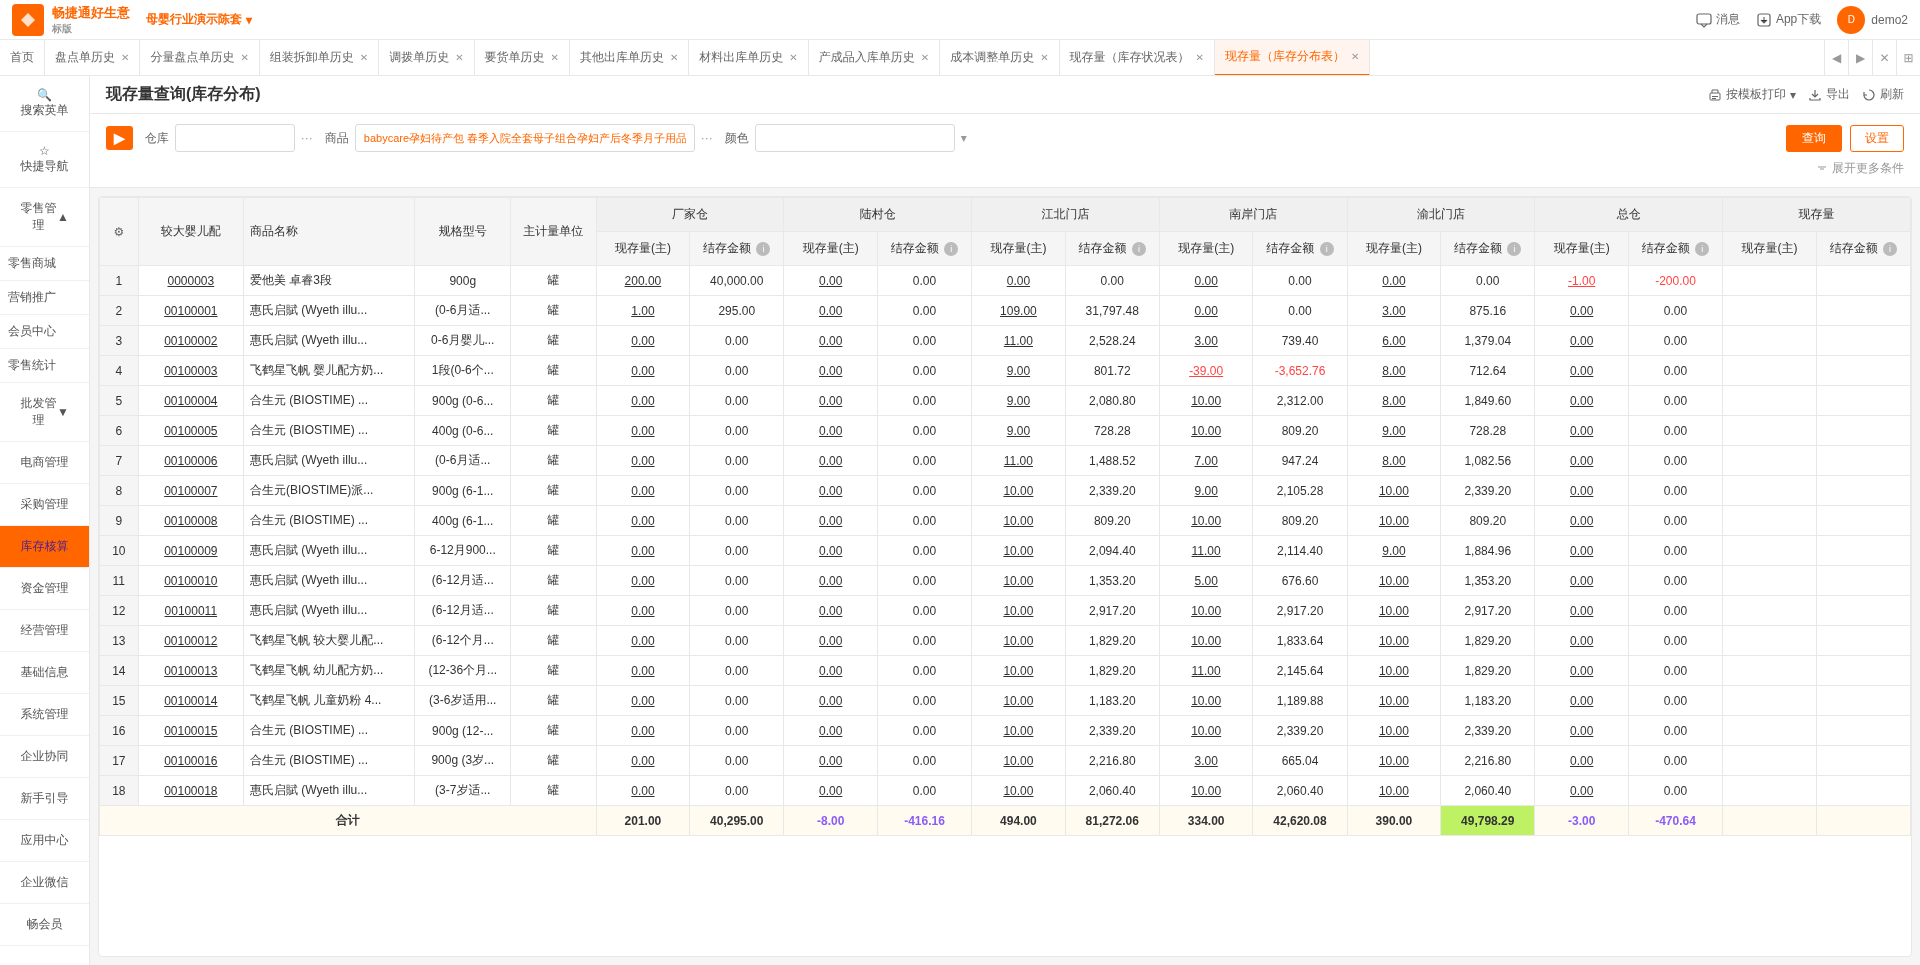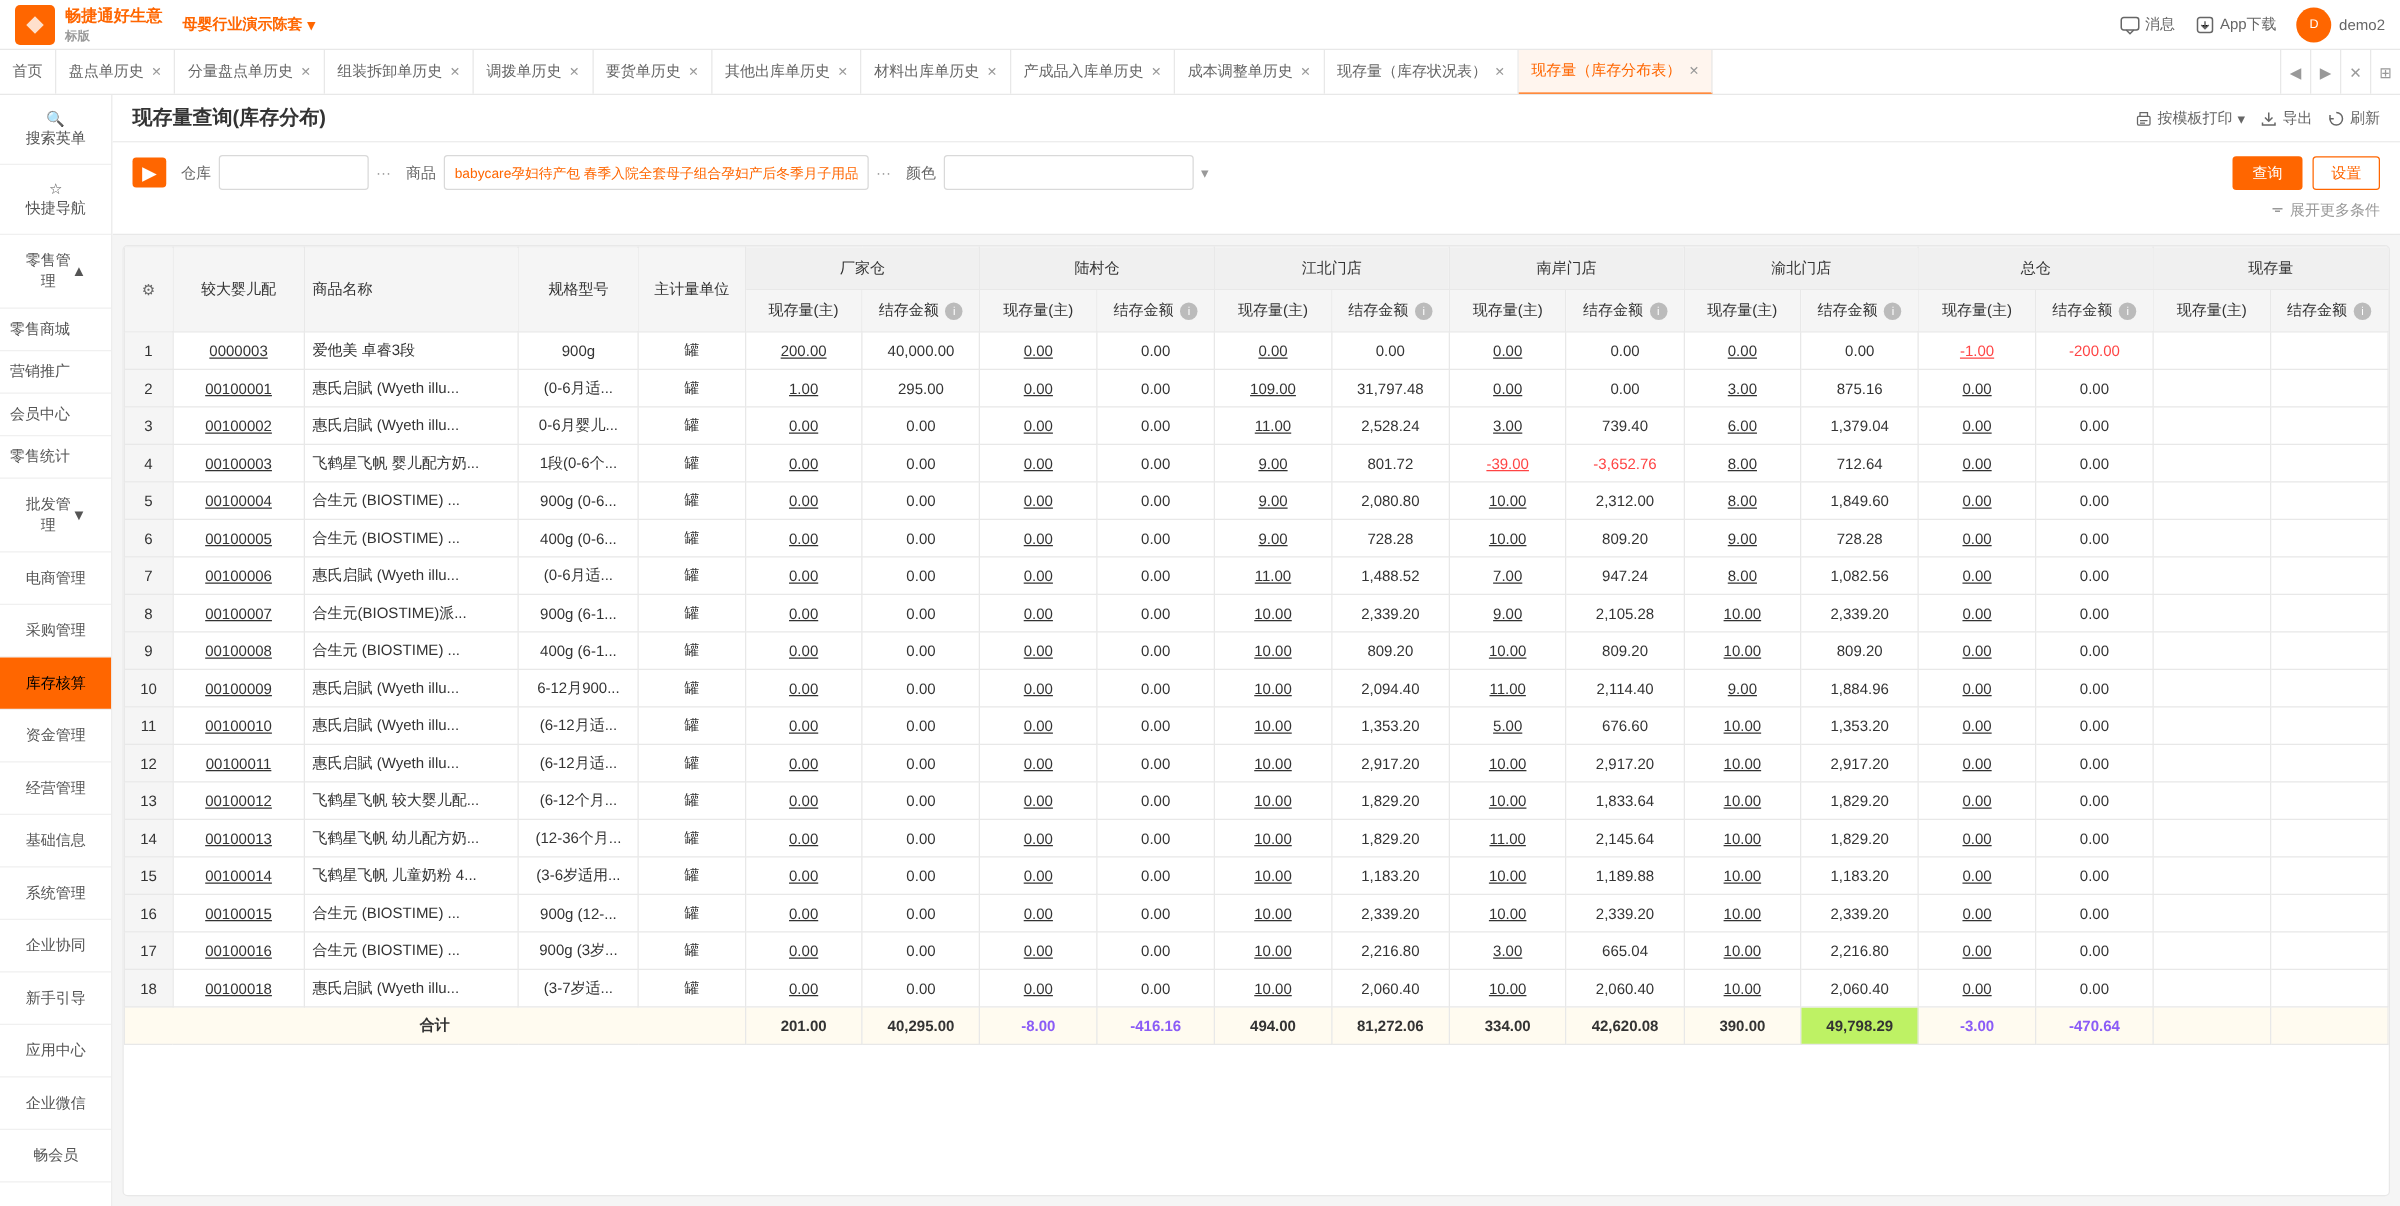--- a/index.html
+++ b/index.html
@@ -109,21 +109,21 @@
       flex-shrink: 0;
     }
     .sidebar-item {
       padding: 12px 8px;
       text-align: center;
       cursor: pointer;
       color: #555;
       border-bottom: 1px solid #f0f0f0;
       font-size: 12px;
     }
-    .sidebar-item.active { background: #ff6600; color: #000000; }
+    .sidebar-item.active { background: #ff6600; color: #4c1d95; }
     .sidebar-item.has-arrow {
       display: flex;
       align-items: center;
       justify-content: space-between;
       padding: 12px 20px;
     }
     .sidebar-section {
       padding: 8px;
       cursor: pointer;
       color: #555;

